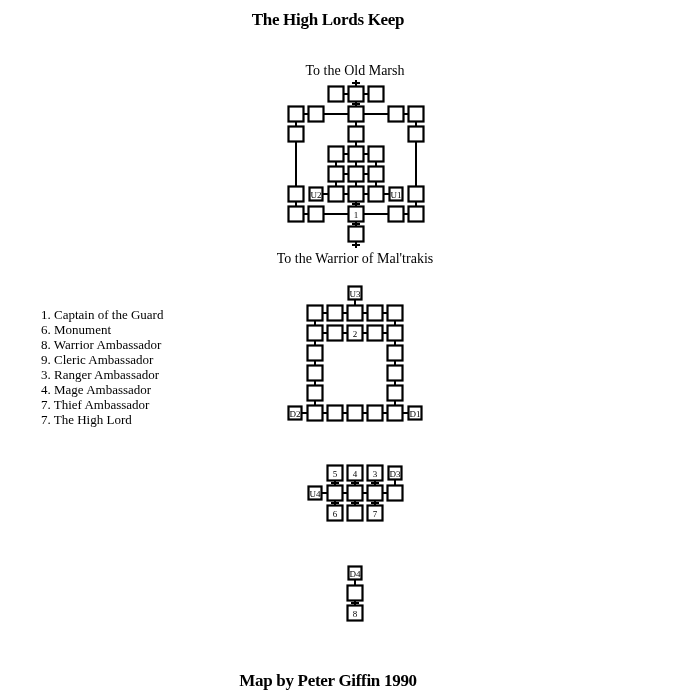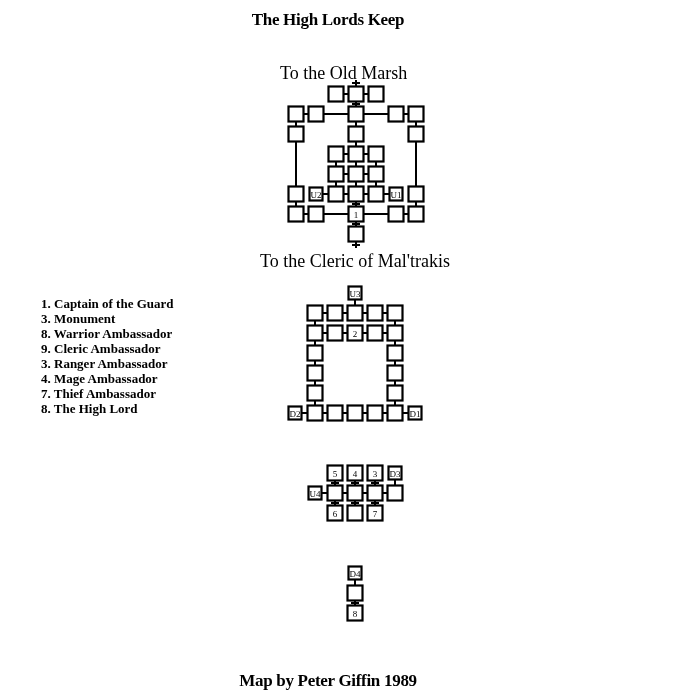--- a/index.html
+++ b/index.html
@@ -1,42 +1,42 @@
 <!DOCTYPE html>
 <html><head>
 <meta charset="utf-8">
 <style>
   html,body{margin:0;padding:0;background:#fff;}
   body{width:700px;height:700px;position:relative;overflow:hidden;font-family:"Liberation Serif","DejaVu Serif",serif;color:#000;}
   .title{position:absolute;left:0;width:656px;text-align:center;font-weight:bold;font-size:17px;letter-spacing:-0.3px;}
-  .label{position:absolute;text-align:left;font-size:18px;white-space:nowrap;}
-  .legend{position:absolute;left:41px;top:296px;font-size:13px;line-height:15px;font-weight:bold;}
+  .label{position:absolute;text-align:center;font-size:14px;white-space:nowrap;}
+  .legend{position:absolute;left:41px;top:307px;font-size:13px;line-height:15px;}
   .legend div{white-space:nowrap;}
   svg{position:absolute;left:0;top:0;}
   .room{fill:#fff;stroke:#000;stroke-width:2.2;}
   .conn{stroke:#000;stroke-width:2;}
   .rtext{font-family:"Liberation Serif","DejaVu Serif",serif;font-size:9px;text-anchor:middle;dominant-baseline:central;}
 </style>
 </head>
 <body>
 
 <div class="title" style="top:10px;">The High Lords Keep</div>
 
 <div class="label" style="left:280px;width:150px;top:63px;">To the Old Marsh</div>
-<div class="label" style="left:260px;width:190px;top:251px;">To the Cleric of Mal'trakis</div>
+<div class="label" style="left:260px;width:190px;top:251px;">To the Warrior of Mal'trakis</div>
 
 <div class="legend">
   <div>1. Captain of the Guard</div>
-  <div>3. Monument</div>
+  <div>6. Monument</div>
   <div>8. Warrior Ambassador</div>
   <div>9. Cleric Ambassador</div>
   <div>3. Ranger Ambassador</div>
   <div>4. Mage Ambassador</div>
   <div>7. Thief Ambassador</div>
-  <div>8. The High Lord</div>
+  <div>7. The High Lord</div>
 </div>
 
 <svg width="700" height="700">
 
   <g>
     <line class="conn" x1="336" y1="94" x2="376" y2="94"></line>
     <line class="conn" x1="356" y1="80" x2="356" y2="234"></line>
     <line class="conn" x1="352" y1="83" x2="360" y2="83"></line>
     <line class="conn" x1="352" y1="104" x2="360" y2="104"></line>
     <line class="conn" x1="296" y1="114" x2="416" y2="114"></line>
@@ -163,13 +163,13 @@
       <rect x="367.5" y="505.5" width="15" height="15" class="room"></rect>
       <text x="375" y="514" class="rtext">7</text>
       <rect x="348.5" y="566.5" width="13" height="13" class="room"></rect>
       <text x="355" y="574" class="rtext">D4</text>
       <rect x="347.5" y="585.5" width="15" height="15" class="room"></rect>
       <rect x="347.5" y="605.5" width="15" height="15" class="room"></rect>
       <text x="355" y="614" class="rtext">8</text>
     </g>
 </svg>
 
-<div class="title" style="top:671px;">Map by Peter Giffin 1989</div>
+<div class="title" style="top:671px;">Map by Peter Giffin 1990</div>
 
 </body></html>

